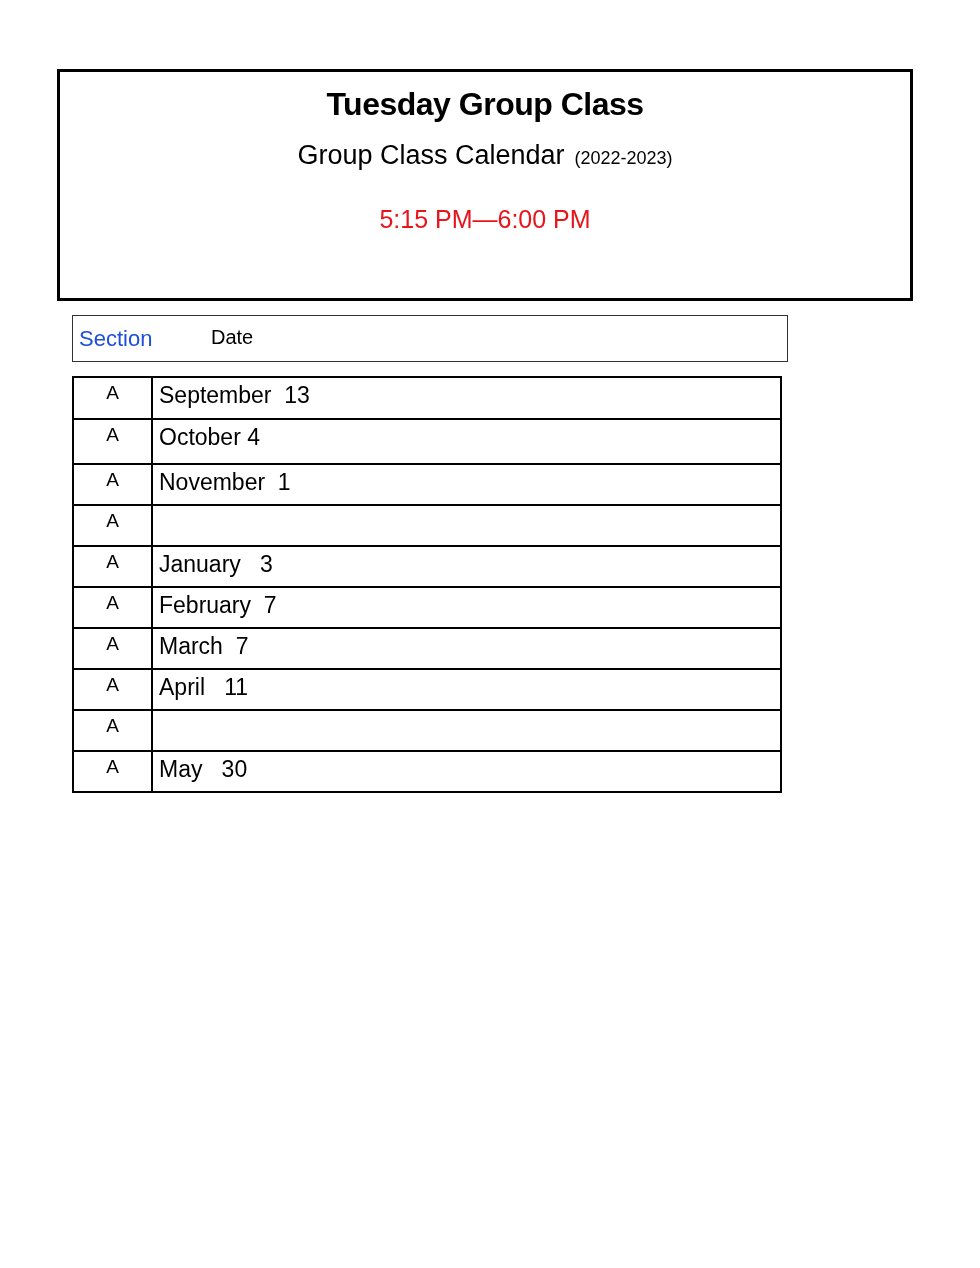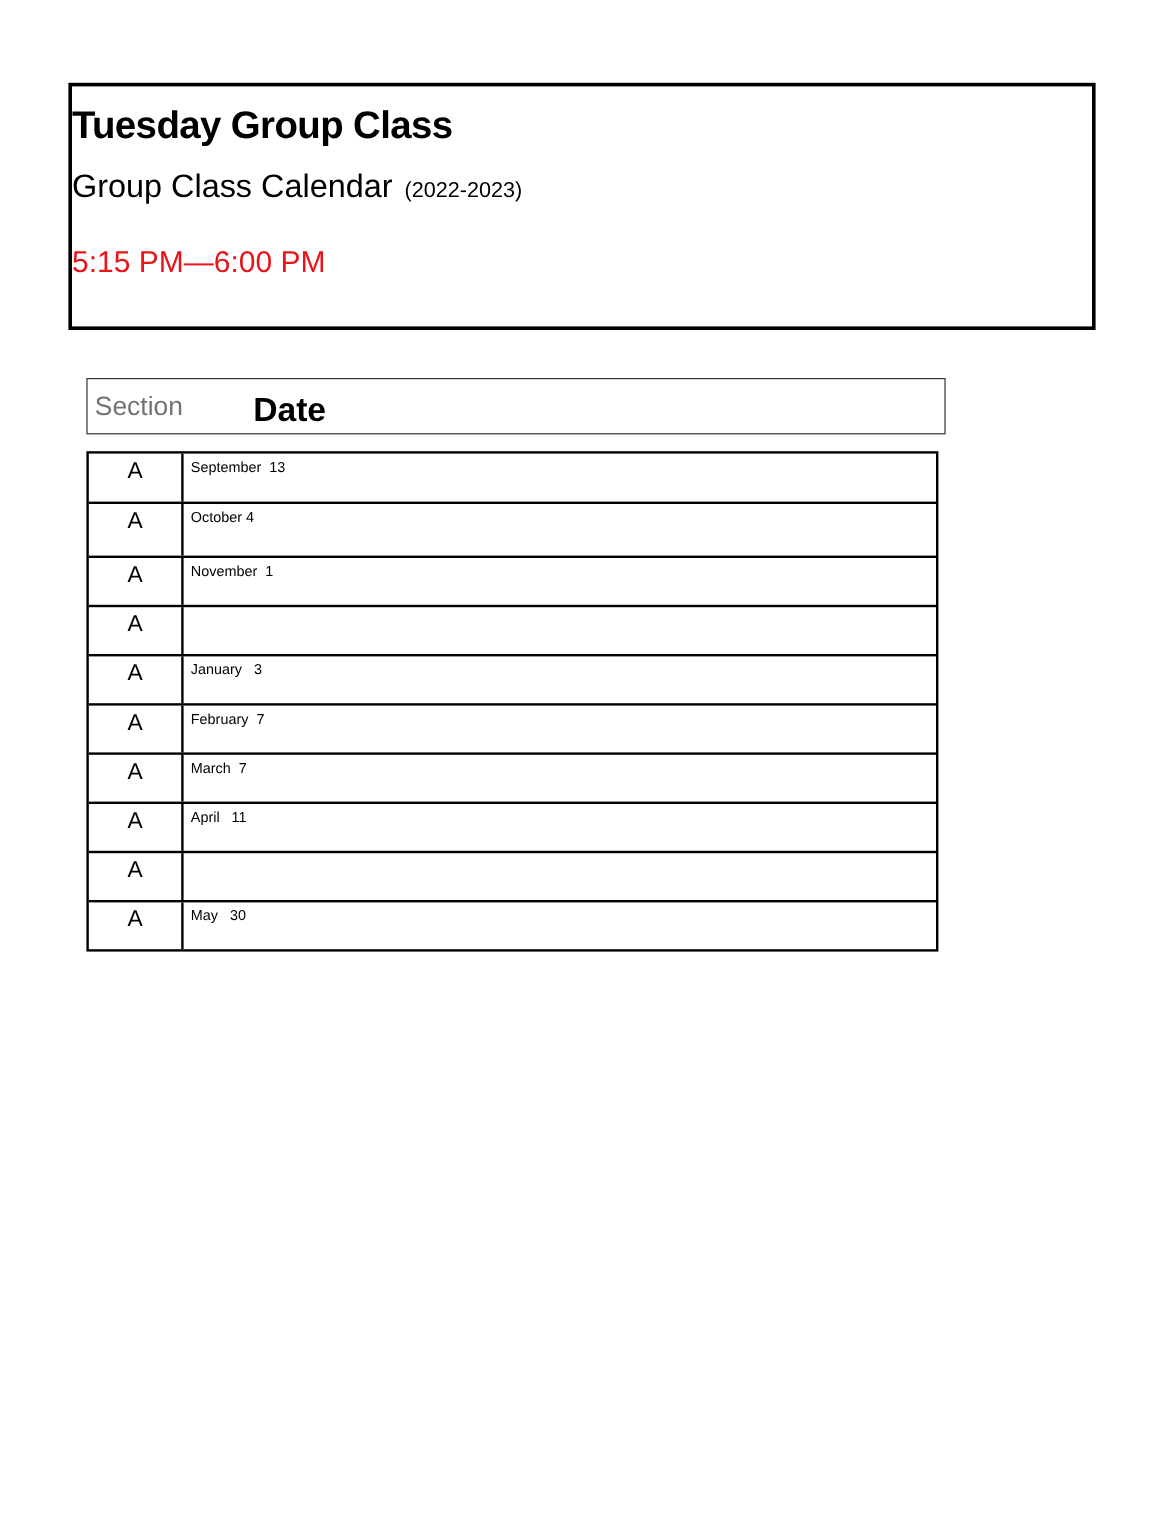--- a/index.html
+++ b/index.html
@@ -1,41 +1,41 @@
 <!DOCTYPE html>
 <html><head>
 <meta charset="utf-8">
 <style>
   html, body { margin: 0; padding: 0; background: #ffffff; }
   body { width: 980px; height: 1268px; position: relative; font-family: "Liberation Sans", sans-serif; color: #000; overflow: hidden; }
   .header-box {
-    position: absolute; left: 57px; top: 69px; width: 856px; height: 206px;
-    border: 3px solid #000; box-sizing: border-box; text-align: left;
+    position: absolute; left: 57px; top: 69px; width: 856px; height: 232px;
+    border: 3px solid #000; box-sizing: border-box; text-align: center;
   }
   .title { position: absolute; left: 0; right: 0; top: 14px; font-size: 32px; font-weight: bold; letter-spacing: -0.5px; }
   .subtitle { position: absolute; left: 0; right: 0; top: 68px; font-size: 27px; }
   .subtitle .years { font-size: 18px; margin-left: 10px; }
   .time { position: absolute; left: 0; right: 0; top: 133px; font-size: 25px; font-weight: normal; color: #e8141a; }
 
   .col-header {
     position: absolute; left: 72px; top: 315px; width: 716px; height: 47px;
     border: 1.5px solid #333; box-sizing: border-box;
   }
-  .col-header .section { position: absolute; left: 6px; top: 10px; font-size: 22px; color: #737373; }
-  .col-header .date { position: absolute; left: 138px; top: 10px; font-size: 28px; font-weight: bold; }
+  .col-header .section { position: absolute; left: 6px; top: 10px; font-size: 22px; color: #1d4ed8; }
+  .col-header .date { position: absolute; left: 138px; top: 10px; font-size: 20px; }
 
   .table {
     position: absolute; left: 72px; top: 376px; width: 710px;
     border: 2px solid #000; box-sizing: border-box; border-collapse: collapse;
   }
   .row { display: flex; height: 41px; border-top: 2px solid #000; box-sizing: border-box; }
   .row:first-child { border-top: none; height: 40px; }
   .row.tall { height: 45px; }
   .cell-sec { width: 79px; border-right: 2px solid #000; text-align: center; font-size: 19px; padding-top: 4px; box-sizing: border-box; }
-  .cell-date { flex: 1; padding-left: 6px; padding-top: 4px; font-size: 12px; box-sizing: border-box; white-space: pre; }
+  .cell-date { flex: 1; padding-left: 6px; padding-top: 4px; font-size: 23px; box-sizing: border-box; white-space: pre; }
 </style>
 </head>
 <body>
 
 <div class="header-box">
   <div class="title">Tuesday Group Class</div>
   <div class="subtitle">
     <span>Group Class Calendar</span><span class="years">(2022-2023)</span>
   </div>
   <div class="time">5:15 PM—6:00 PM</div>

